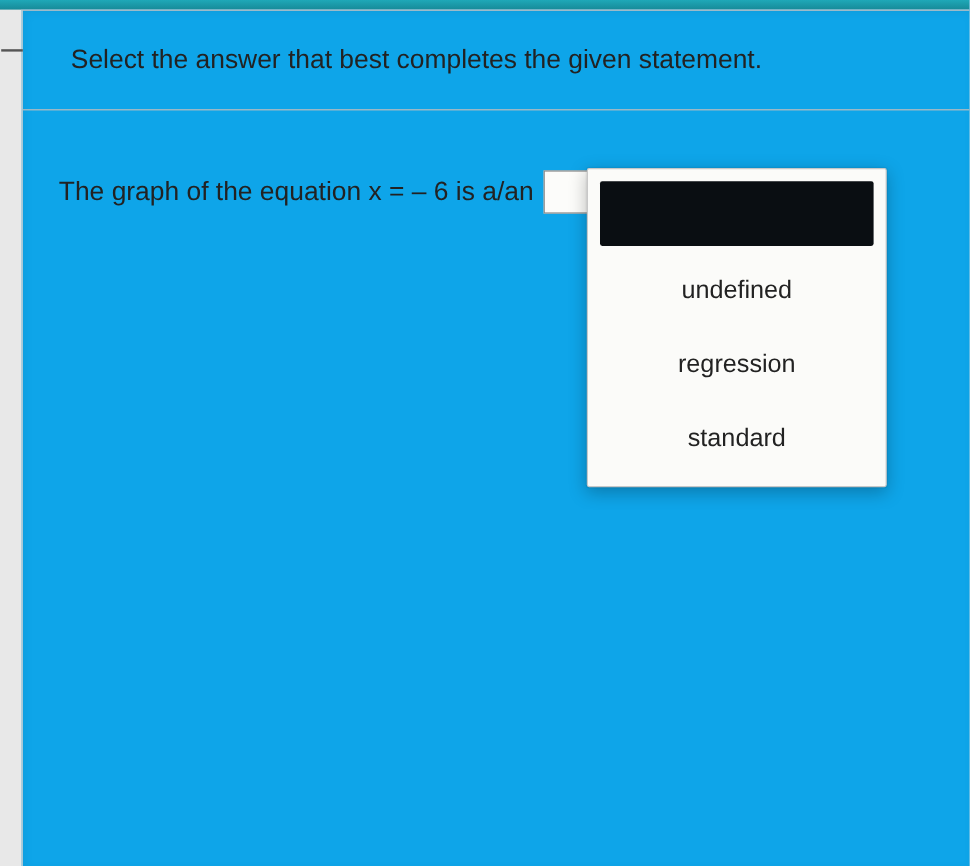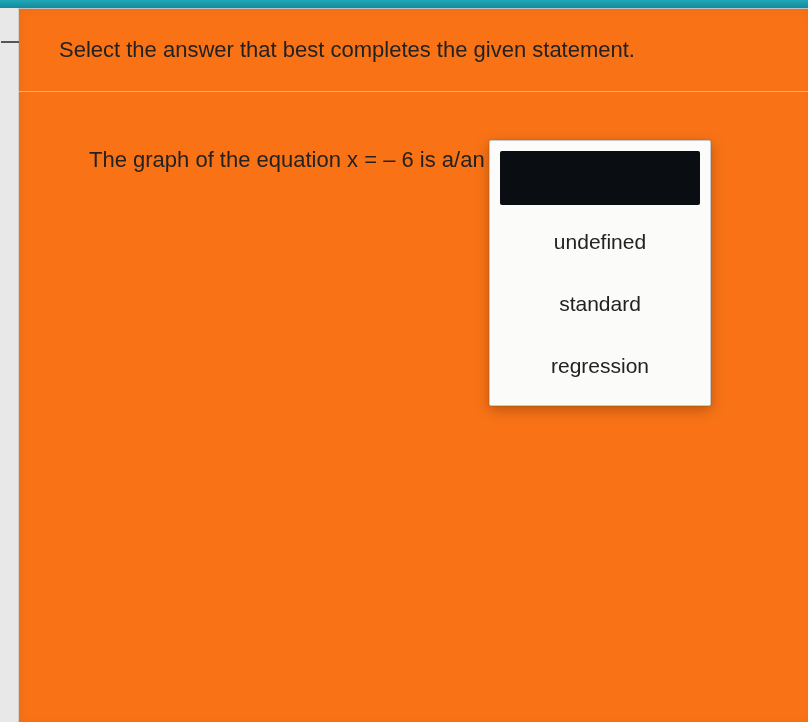--- a/index.html
+++ b/index.html
@@ -17,21 +17,21 @@
     }
     .teal-bar {
       position: absolute;
       top: 0;
       left: 0;
       right: 0;
       height: 8px;
       background: linear-gradient(to bottom, #1fa8b8, #178a98);
     }
     .page {
-      background: #f97316;
+      background: #0ea5e9;
       margin: 8px 0 0 18px;
       height: 714px;
       border-left: 1px solid #d0d0d0;
       border-top: 1px solid #c0c0c0;
       padding: 28px 0 0 0;
       position: relative;
       box-shadow: inset 2px 2px 8px rgba(0,0,0,0.05);
     }
     .left-stub {
       position: absolute;
@@ -58,21 +58,20 @@
       position: relative;
     }
     .question-line {
       display: flex;
       align-items: center;
       flex-wrap: nowrap;
       gap: 8px;
     }
     .stem-text {
       white-space: nowrap;
-      margin-left: 40px;
     }
     .select-box {
       display: inline-flex;
       align-items: center;
       justify-content: flex-end;
       width: 130px;
       height: 36px;
       border: 1px solid #888;
       background: #fcfcfa;
       padding: 0 6px;
@@ -86,21 +85,21 @@
       border-right: 9px solid transparent;
       border-top: 14px solid #1a1a1a;
     }
     .after-text {
       margin-left: 6px;
     }
     .dropdown-panel {
       position: absolute;
       top: 48px;
       left: 470px;
-      width: 222px;
+      width: 250px;
       background: #fbfbf9;
       border: 1px solid #c8c8c8;
       border-radius: 2px;
       box-shadow: 0 4px 14px rgba(0,0,0,0.25), 0 0 0 1px rgba(0,0,0,0.05);
       padding: 10px 10px 8px 10px;
     }
     .dropdown-option {
       height: 62px;
       display: flex;
       align-items: center;
@@ -140,20 +139,20 @@
     </div>
 
     <div class="dropdown-panel">
       <div class="dropdown-option selected-blank">
         <span></span>
       </div>
       <div class="dropdown-option">
         <span>undefined</span>
       </div>
       <div class="dropdown-option">
-        <span>standard</span>
+        <span>regression</span>
       </div>
       <div class="dropdown-option">
-        <span>regression</span>
+        <span>standard</span>
       </div>
     </div>
   </div>
 </div>
 
 </body></html>

